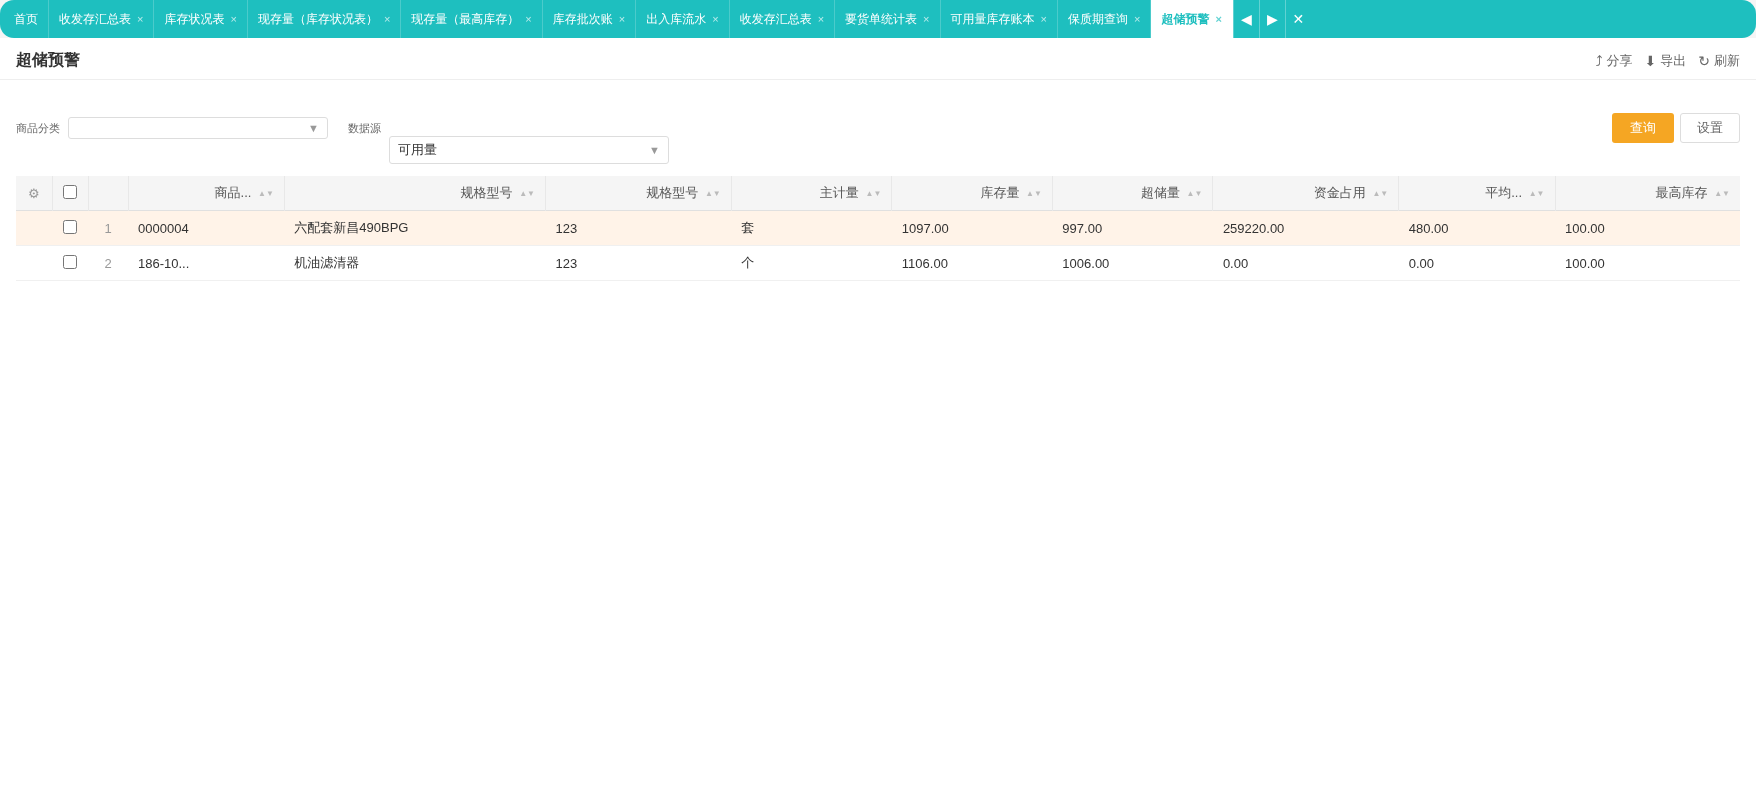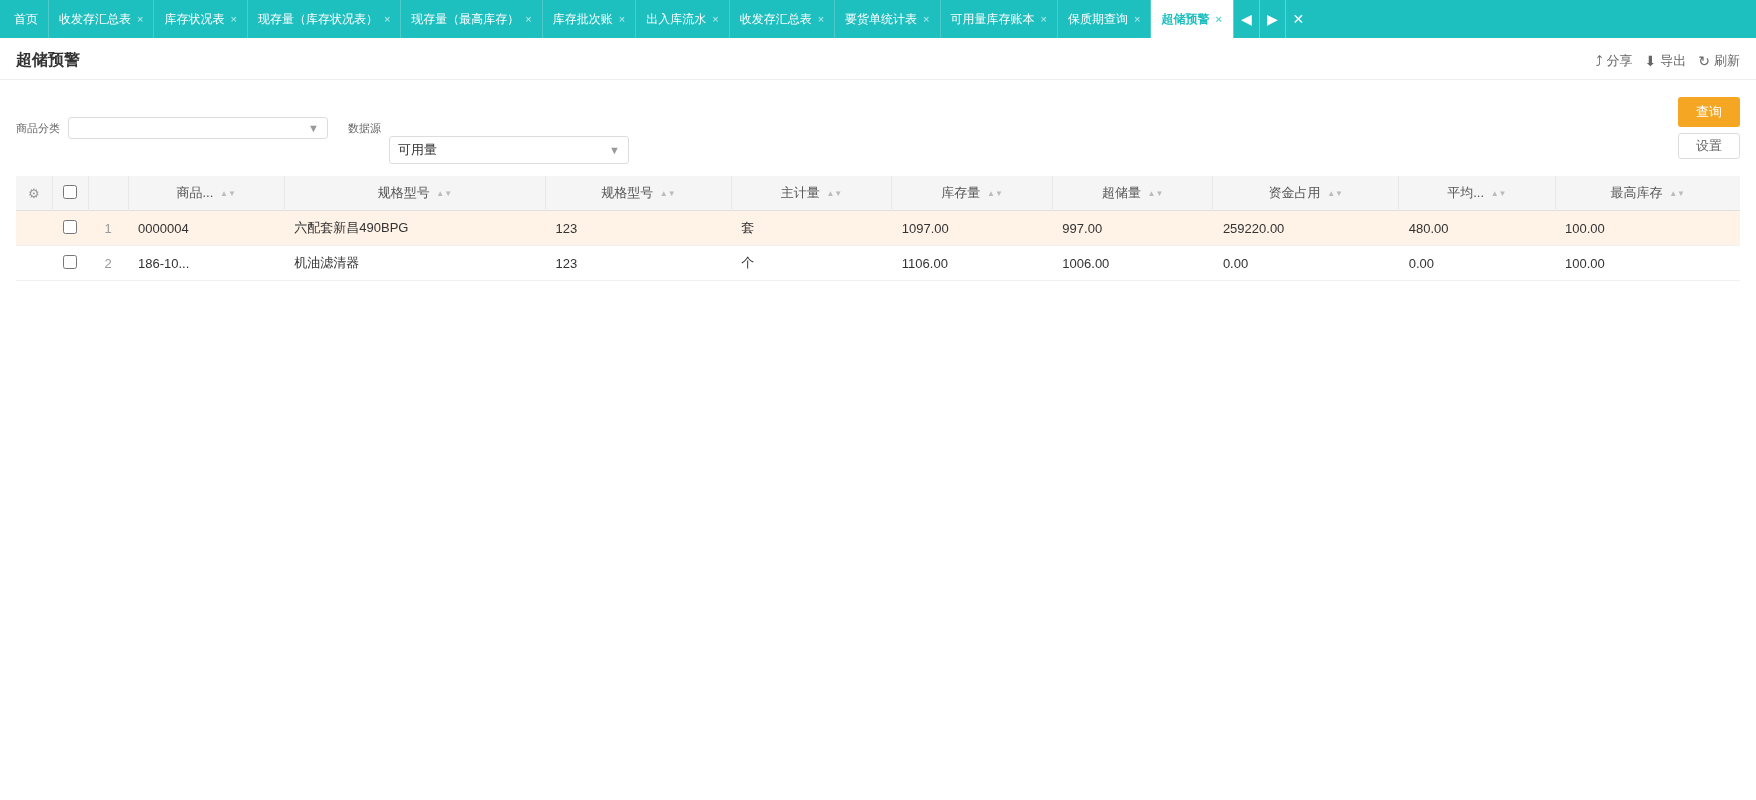--- a/index.html
+++ b/index.html
@@ -6,20 +6,21 @@
     body { font-family: 'Microsoft YaHei', Arial, sans-serif; font-size: 13px; background: #f5f5f5; color: #333; }
 
     
     .top-nav {
       display: flex;
       align-items: flex-start;
       background: #1ebfbf;
       height: 38px;
       padding: 0 4px;
       overflow: hidden;
+      border-radius: 14px;
     }
     .nav-tab {
       display: flex;
       align-items: center;
       height: 38px;
       padding: 0 10px;
       color: #fff;
       font-size: 12px;
       cursor: pointer;
       white-space: nowrap;
@@ -100,21 +101,21 @@
       align-items: center;
       border: 1px solid #ddd;
       border-radius: 3px;
       padding: 4px 8px;
       width: 260px;
       background: #fff;
       cursor: pointer;
       justify-content: space-between;
     }
     .filter-select-small {
-      width: 240px;
+      width: 280px;
       margin-top: 44px;
     }
     .chevron-down {
       color: #999;
       font-size: 11px;
     }
 
     
     .btn-query {
       background: #f5a623;
@@ -150,21 +151,21 @@
       width: 100%;
       border-collapse: collapse;
       font-size: 13px;
     }
     thead tr {
       background: #f5f5f5;
       border-bottom: 1px solid #e0e0e0;
     }
     thead th {
       padding: 8px 10px;
-      text-align: center;
+      text-align: right;
       color: #555;
       font-weight: normal;
       white-space: nowrap;
       border-right: 1px solid #e8e8e8;
       position: relative;
     }
     thead th:last-child { border-right: none; }
     .sort-icon {
       display: inline-flex;
       flex-direction: column;
@@ -287,21 +288,21 @@
         <span class="chevron-down">▼</span>
       </div>
     </div>
     <div class="filter-group">
       <span class="filter-label">数据源</span>
       <div class="filter-select filter-select-small">
         <span>可用量</span>
         <span class="chevron-down">▼</span>
       </div>
     </div>
-    <div class="query-settings-group" style="display:flex; flex-direction:column; gap:6px; margin-left: auto; justify-content: flex-end;">
+    <div class="query-settings-group" style="display:flex; flex-direction:row; gap:6px; margin-left: auto; justify-content: flex-end;">
       <button class="btn-query">查询</button>
       <button class="btn-settings">设置</button>
     </div>
   </div>
 
   <div class="table-container">
     <table>
       <thead>
         <tr>
           <th class="gear-cell">

